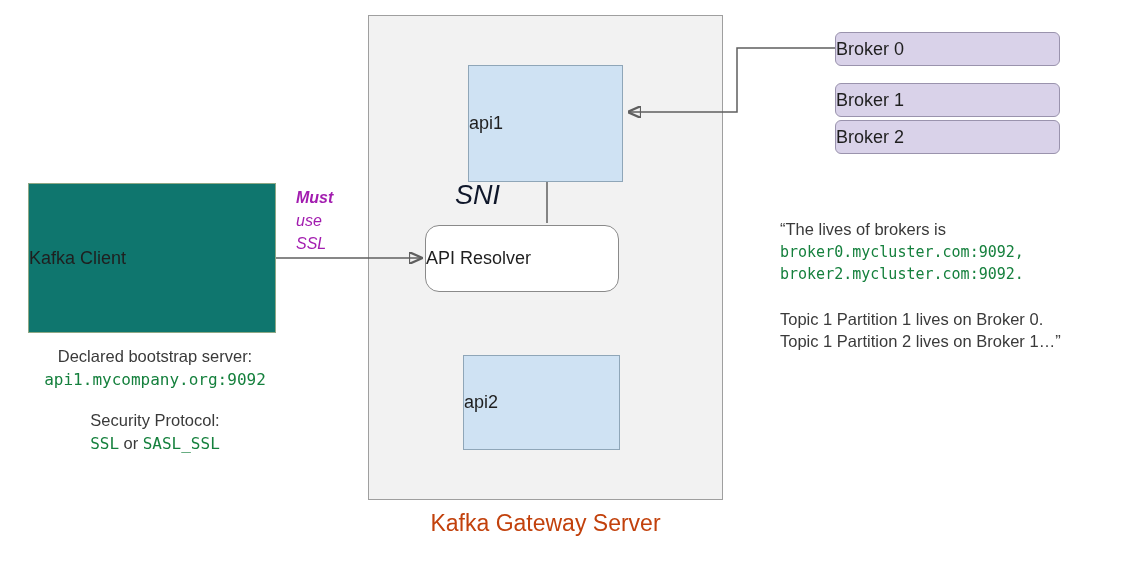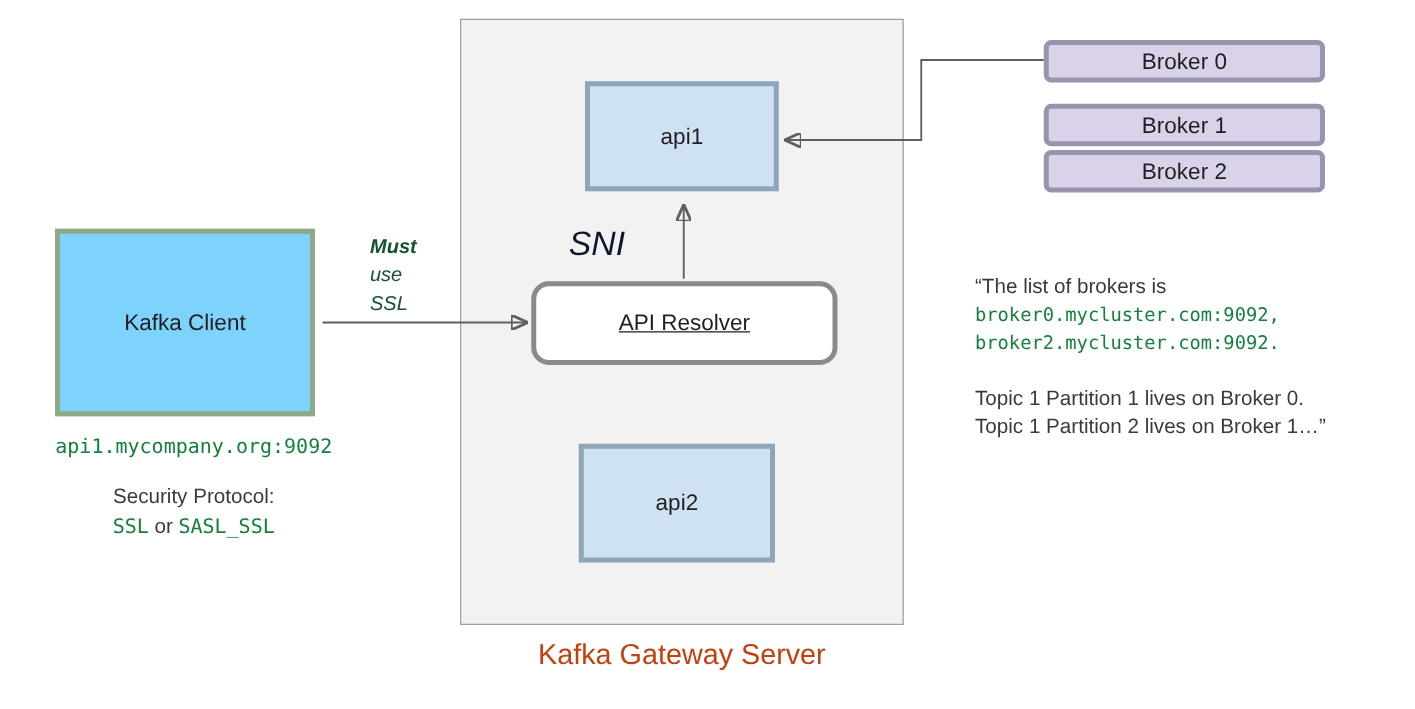--- a/index.html
+++ b/index.html
@@ -1,46 +1,46 @@
 <!DOCTYPE html>
 <html><head>
 <meta charset="utf-8">
 <style>
   html,body { margin:0; padding:0; background:#ffffff; }
   .canvas {
     position:relative; width:1132px; height:567px; overflow:hidden;
     font-family:"Liberation Sans", sans-serif; background:#ffffff; color:#222;
   }
   .box {
-    position:absolute; display:flex; align-items:center; justify-content:center;
-    box-sizing:border-box; border:4px solid #a16207; font-size:18px; color:#1f1f1f;
+    position:absolute; display:flex; align-items:center; 
+    box-sizing:border-box; border:1px solid #a16207; font-size:18px; color:#1f1f1f;
   }
   .gateway {
     position:absolute; left:368px; top:15px; width:355px; height:485px;
     background:#f2f2f2; border:1px solid #9f9f9f; box-sizing:border-box;
   }
-  .client  { left:44px;  top:183px; width:208px; height:150px; background:#7dd3fc; border-color:#8fa885; }
-  .api1    { left:468px; top:65px;  width:155px; height:88px;  background:#cfe2f3; border-color:#8fa6b8; }
+  .client  { left:28px;  top:183px; width:248px; height:150px; background:#0f766e; border-color:#8fa885; }
+  .api1    { left:468px; top:65px;  width:155px; height:117px;  background:#cfe2f3; border-color:#8fa6b8; }
   .api2    { left:463px; top:355px; width:157px; height:95px;  background:#cfe2f3; border-color:#8fa6b8; }
-  .resolver{ left:425px; top:225px; width:245px; height:67px;  background:#ffffff; border-color:#8a8a8a; border-radius:14px;text-decoration:underline; }
+  .resolver{ left:425px; top:225px; width:194px; height:67px;  background:#ffffff; border-color:#8a8a8a; border-radius:14px; }
   .broker  { left:835px; width:225px; height:34px; background:#d9d2e9; border-color:#9a93ad; border-radius:6px; }
   .broker.b0 { top:32px; }
   .broker.b1 { top:83px; }
   .broker.b2 { top:120px; }
 
   .gateway-title {
     position:absolute; left:368px; top:510px; width:355px; text-align:center;
     font-size:23px; color:#c2410c;
   }
   .sni {
     position:absolute; left:455px; top:180px; font-size:27px; font-style:italic; color:#0f172a;
   }
   .ssl-label {
     position:absolute; left:296px; top:186px; font-size:16px; font-style:italic;
-    color:#14532d; line-height:23px;
+    color:#a21caf; line-height:23px;
   }
   .ssl-label .must { font-weight:bold; }
 
   .left-note {
     position:absolute; left:10px; top:345px; width:290px; text-align:center; line-height:23px;
   }
   .right-note {
     position:absolute; left:780px; top:218px; width:350px; line-height:22.5px;
   }
   .caption { font-size:16.5px; color:#3a3a3a; }
@@ -98,30 +98,31 @@
 
   <div class="sni">SNI</div>
 
   <div class="ssl-label">
     <div class="must">Must</div>
     <div>use</div>
     <div>SSL</div>
   </div>
 
   <div class="left-note">
+    <div class="caption">Declared bootstrap server:</div>
     <div class="mono" style="font-size:16px;">api1.mycompany.org:9092</div>
     <div class="caption gap-top">Security Protocol:</div>
     <div>
       <span class="mono" style="font-size:16px;">SSL</span>
       <span class="caption">or</span>
       <span class="mono" style="font-size:16px;">SASL_SSL</span>
     </div>
   </div>
 
   <div class="right-note">
-    <div class="caption">“The list of brokers is</div>
+    <div class="caption">“The lives of brokers is</div>
     <div class="mono">broker0.mycluster.com:9092,</div>
     <div class="mono">broker2.mycluster.com:9092.</div>
     <div class="caption gap-top-sm">Topic 1 Partition 1 lives on Broker 0.</div>
     <div class="caption">Topic 1 Partition 2 lives on Broker 1…”</div>
   </div>
 
 </div>
 
 </body></html>

